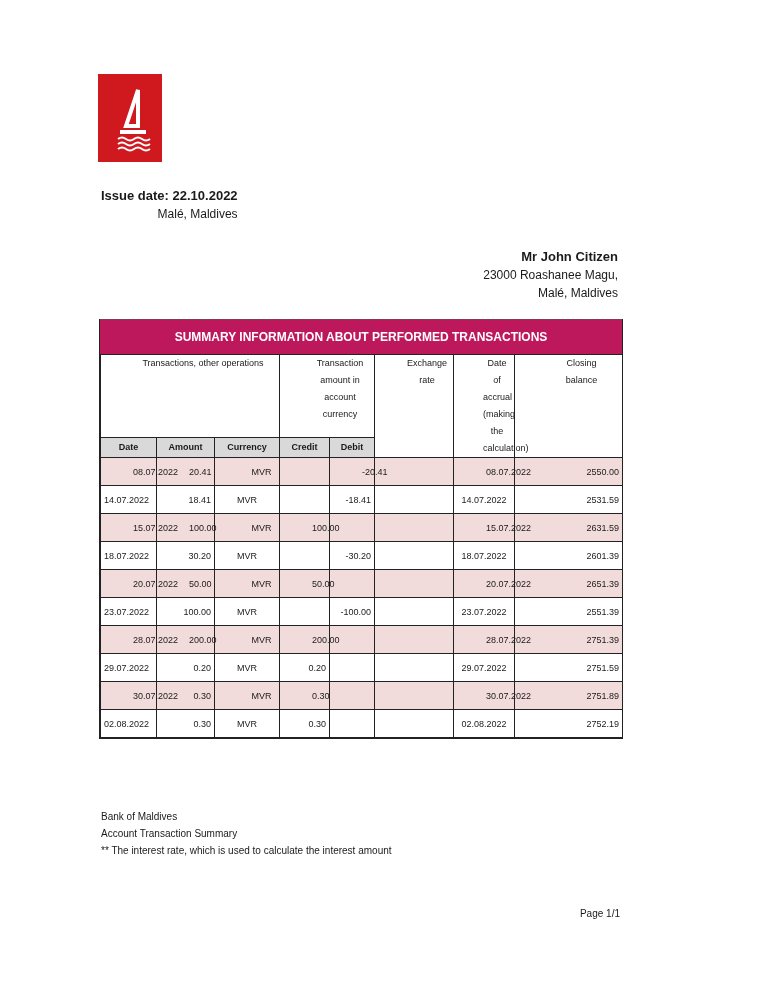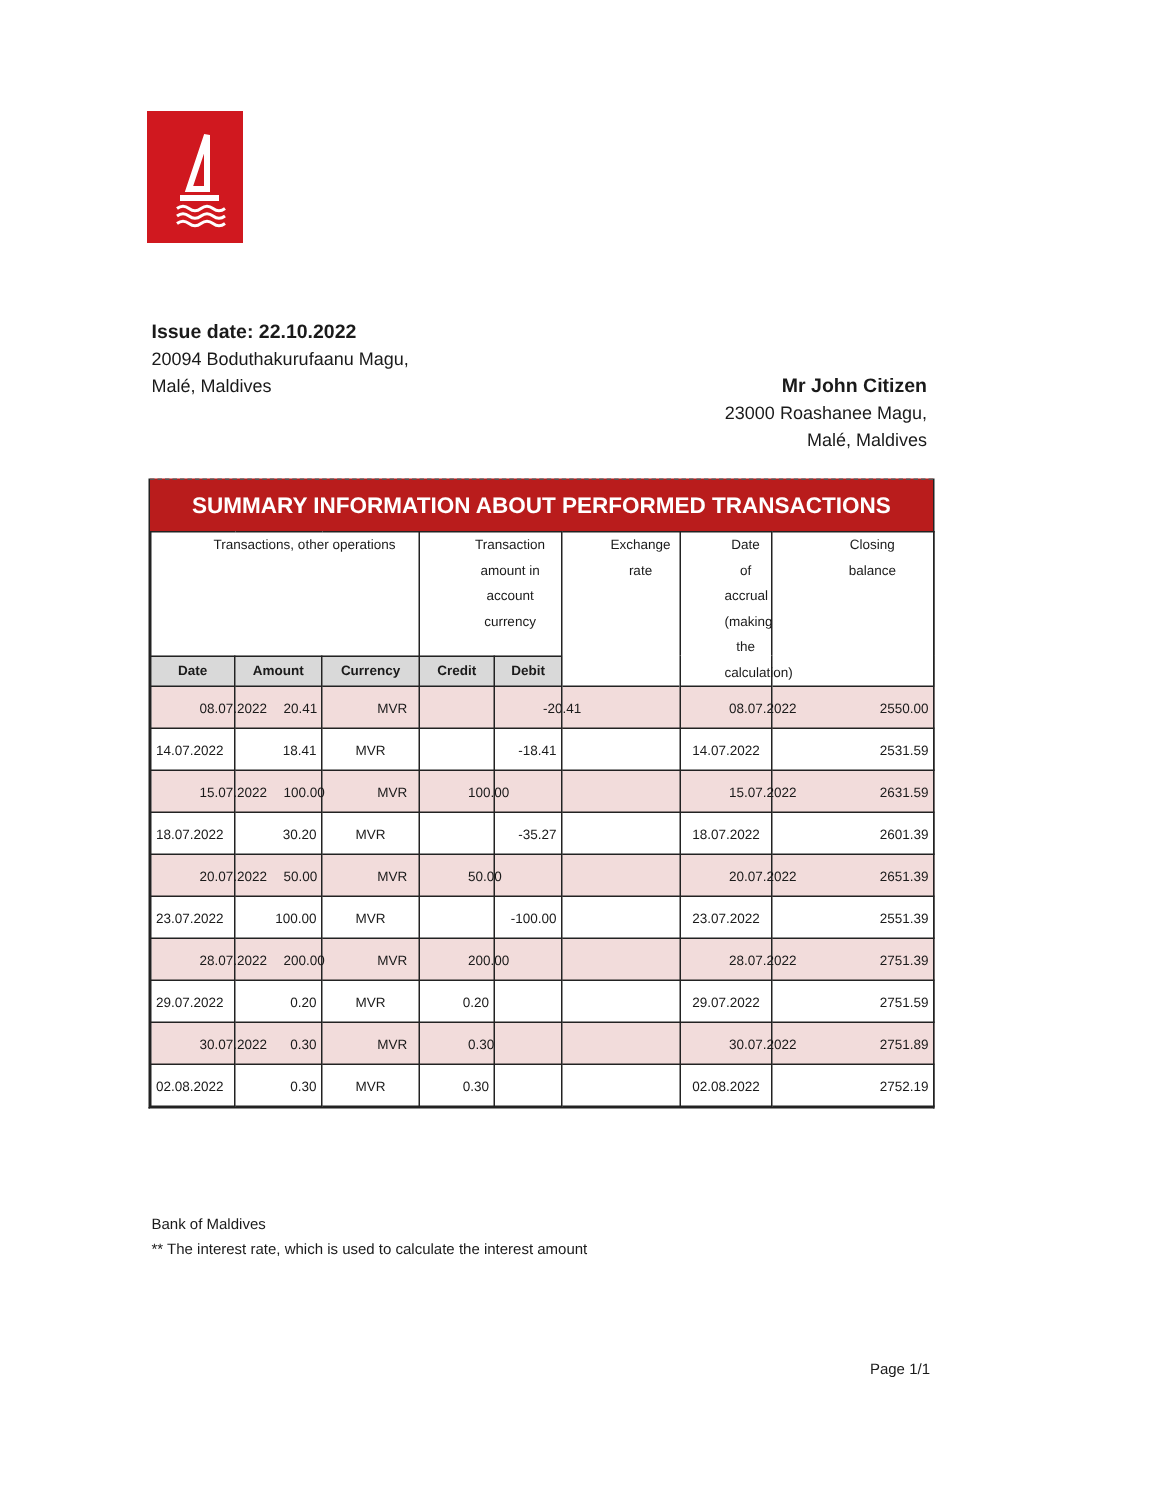--- a/index.html
+++ b/index.html
@@ -1,26 +1,26 @@
 <!DOCTYPE html>
 <html><head>
 <meta charset="utf-8">
 <style>
   html, body { margin: 0; padding: 0; background: #ffffff; }
   body { width: 768px; height: 994px; position: relative; overflow: hidden;
          font-family: "Liberation Sans", "DejaVu Sans", sans-serif; color: #1a1a1a; }
   .logo { position: absolute; left: 98px; top: 74px; width: 64px; height: 88px; background: #d0181f; }
   .logo svg { width: 64px; height: 88px; display: block; }
-  .issuer { position: absolute; left: 101px; top: 212px; font-size: 12px; line-height: 18px; }
+  .issuer { position: absolute; left: 101px; top: 187px; font-size: 12px; line-height: 18px; text-align: right; }
   .issuer .strong { font-weight: bold; font-size: 13px; }
   .recipient { position: absolute; right: 150px; top: 202px; font-size: 12px; line-height: 18px; text-align: right; margin-top: 46px; }
   .recipient .strong { font-weight: bold; font-size: 13px; }
 
   .tbl { position: absolute; left: 99px; top: 319px; width: 522px; border: 1.5px solid #222; border-top: none; }
-  .tbl-title { height: 34px; background: #b91c1c; color: #fff; font-weight: bold; font-size: 15px;
+  .tbl-title { height: 34px; background: #be185d; color: #fff; font-weight: bold; font-size: 12px;
                display: flex; align-items: center; justify-content: center; border-top: 1px dashed #555; }
   table { border-collapse: collapse; width: 100%; table-layout: fixed; font-size: 9px; }
   td, th { border: 1px solid #222; padding: 0 3px; font-weight: normal; }
   th { vertical-align: top; text-align: center; line-height: 17px; font-size: 9px; padding-top: 0; }
   .sub th { background: #d9d9d9; font-weight: bold; height: 16px; line-height: 16px; vertical-align: middle; margin-top: 44px; }
   tr.row td { height: 27px; }
   tr.row.pink td { background: #f2dcdb; padding-left: 32px; }
   .r { text-align: right; }
   .c { text-align: center; margin-left: 32px; }
   .l { text-align: left; }
@@ -36,21 +36,20 @@
     <polygon points="28,52 40,16 40,52" fill="none" stroke="#fff" stroke-width="4" stroke-linejoin="miter"></polygon>
     <rect x="22" y="56" width="26" height="4" fill="#fff"></rect>
     <path d="M20 65 q4 -3 8 0 t8 0 t8 0 t8 0" stroke="#fff" stroke-width="2" fill="none"></path>
     <path d="M20 70 q4 -3 8 0 t8 0 t8 0 t8 0" stroke="#fff" stroke-width="2" fill="none"></path>
     <path d="M20 75 q4 -3 8 0 t8 0 t8 0 t8 0" stroke="#fff" stroke-width="2" fill="none"></path>
   </svg>
 </div>
 
 <div class="issuer">
   <div class="strong">Issue date: 22.10.2022</div>
-  <div>20094 Boduthakurufaanu Magu,</div>
   <div>Malé, Maldives</div>
 </div>
 
 <div class="recipient">
   <div class="strong">Mr John Citizen</div>
   <div>23000 Roashanee Magu,</div>
   <div>Malé, Maldives</div>
 </div>
 
 <div class="tbl">
@@ -128,21 +127,21 @@
           <td class="r"></td>
           <td class="c"></td>
           <td class="c">15.07.2022</td>
           <td class="r">2631.59</td>
         </tr>
         <tr class="row">
           <td class="l">18.07.2022</td>
           <td class="r">30.20</td>
           <td class="c">MVR</td>
           <td class="r"></td>
-          <td class="r">-35.27</td>
+          <td class="r">-30.20</td>
           <td class="c"></td>
           <td class="c">18.07.2022</td>
           <td class="r">2601.39</td>
         </tr>
         <tr class="row pink">
           <td class="l">20.07.2022</td>
           <td class="r">50.00</td>
           <td class="c">MVR</td>
           <td class="r">50.00</td>
           <td class="r"></td>
@@ -199,16 +198,17 @@
           <td class="c"></td>
           <td class="c">02.08.2022</td>
           <td class="r">2752.19</td>
         </tr>
       </tbody>
   </table>
 </div>
 
 <div class="footer">
   <div>Bank of Maldives</div>
+  <div>Account Transaction Summary</div>
   <div>** The interest rate, which is used to calculate the interest amount</div>
 </div>
 
 <div class="page">Page 1/1</div>
 
 </body></html>

